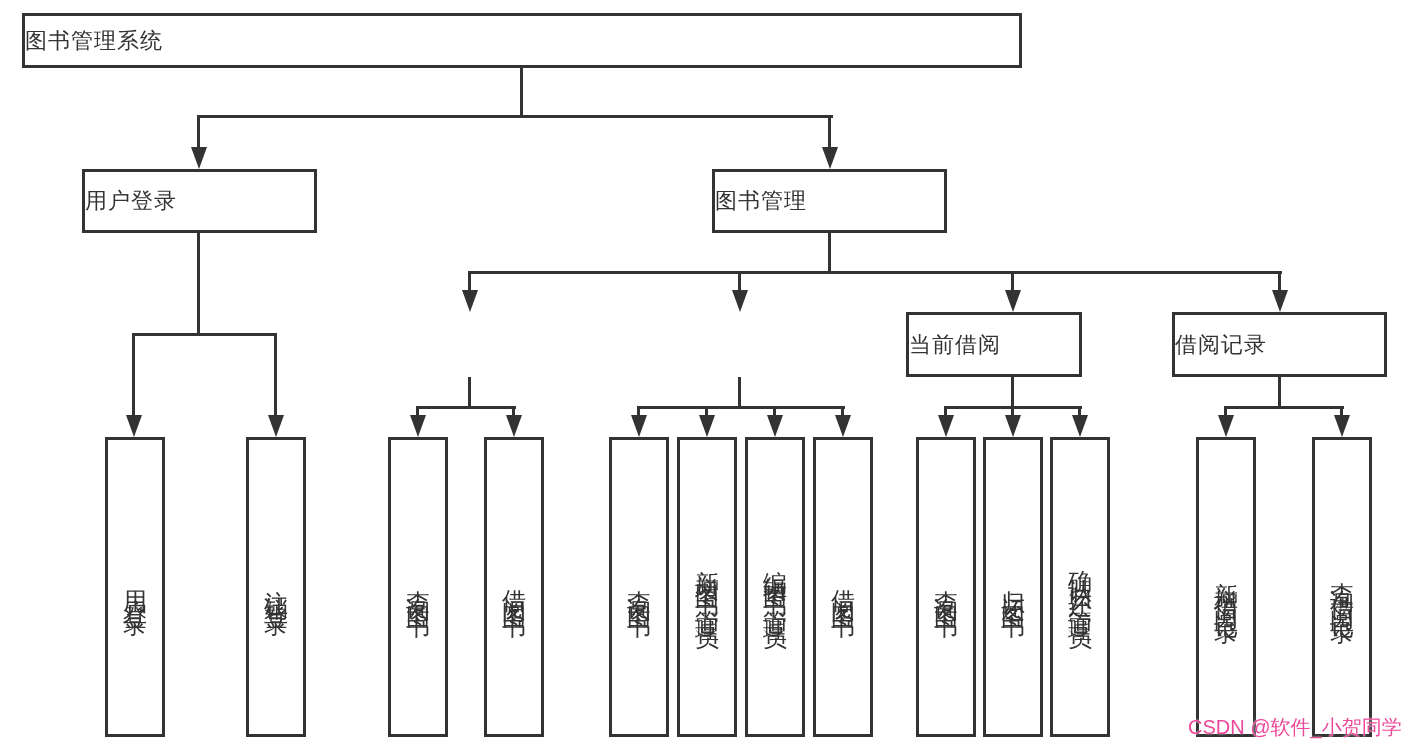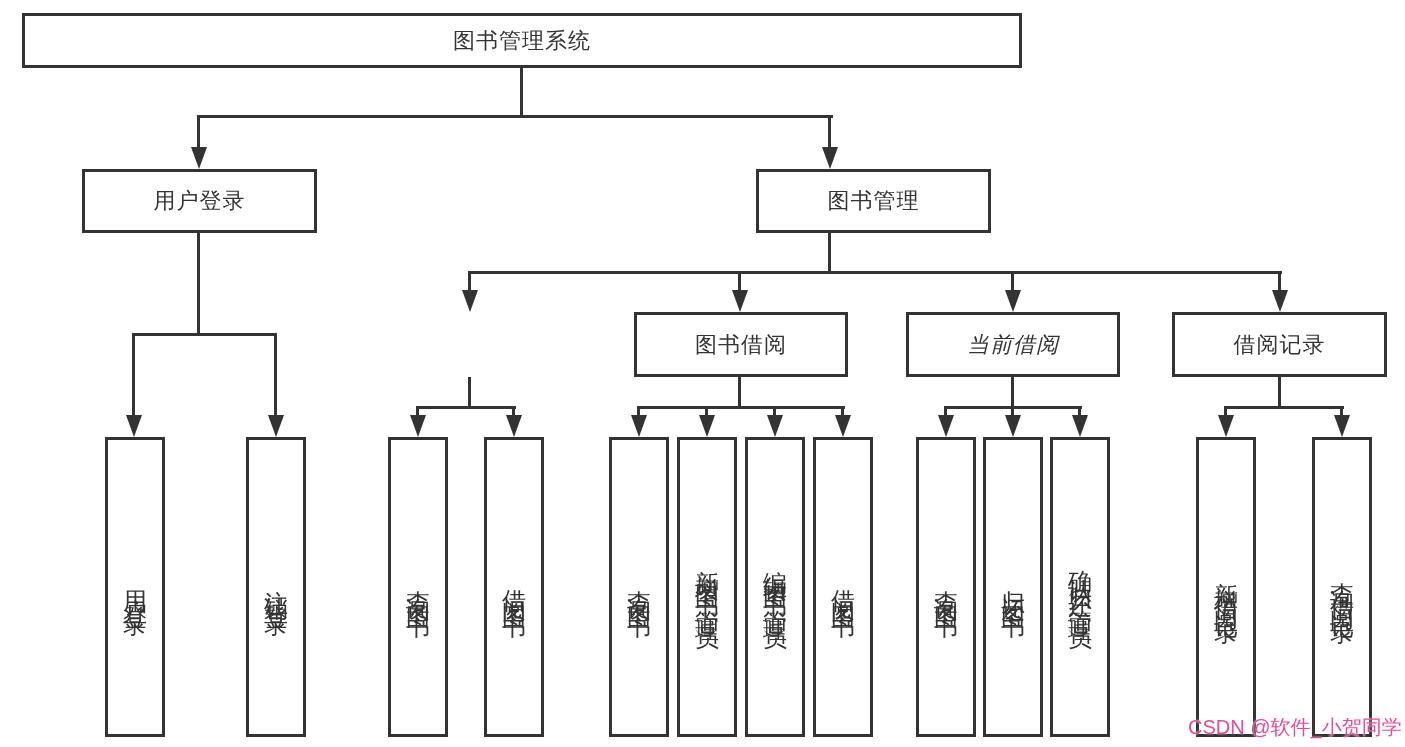--- a/index.html
+++ b/index.html
@@ -2,21 +2,21 @@
 <html><head>
 <meta charset="utf-8">
 <style>
   html,body{margin:0;padding:0;background:#ffffff;}
   #canvas{
     position:relative;width:1405px;height:747px;background:#ffffff;overflow:hidden;
     font-family:"Liberation Sans","DejaVu Sans",sans-serif;color:#333333;
   }
   .box{
     position:absolute;box-sizing:border-box;border:3px solid #333333;background:#ffffff;
-    display:flex;align-items:center;justify-content:center;
+    display:flex;align-items:center;justify-content:flex-start;
     font-size:22px;color:#333333;letter-spacing:1px;
   }
   .leaf{
     position:absolute;box-sizing:border-box;border:3px solid #333333;background:#ffffff;
     top:437px;width:60px;height:300px;
     display:flex;align-items:center;justify-content:center;
   }
   .leaf span{
     writing-mode:vertical-rl;text-orientation:mixed;
     font-size:24px;letter-spacing:8px;color:#333333;line-height:1;
@@ -45,21 +45,21 @@
   <div class="vl" style="left:520px;top:68px;height:49px;"></div>
   <div class="hl" style="left:197px;top:115px;width:636px;"></div>
   <div class="vl" style="left:197px;top:115px;height:36px;"></div>
   <div class="vl" style="left:828px;top:115px;height:36px;"></div>
   <div class="arr" style="left:191px;top:147px;"></div>
   <div class="arr" style="left:822px;top:147px;"></div>
 
   <div class="box" style="left:82px;top:169px;width:235px;height:64px;">
     <span>用户登录</span>
   </div>
-  <div class="box" style="left:712px;top:169px;width:235px;height:64px;margin-left:44px;">
+  <div class="box" style="left:712px;top:169px;width:235px;height:64px;">
     <span>图书管理</span>
   </div>
 
   <div class="vl" style="left:197px;top:233px;height:102px;"></div>
   <div class="hl" style="left:132px;top:333px;width:145px;"></div>
   <div class="vl" style="left:132px;top:333px;height:86px;"></div>
   <div class="vl" style="left:274px;top:333px;height:86px;"></div>
   <div class="arr" style="left:126px;top:415px;"></div>
   <div class="arr" style="left:268px;top:415px;"></div>
 
@@ -67,24 +67,21 @@
   <div class="hl" style="left:468px;top:271px;width:814px;"></div>
   <div class="vl" style="left:468px;top:271px;height:22px;"></div>
   <div class="vl" style="left:738px;top:271px;height:22px;"></div>
   <div class="vl" style="left:1011px;top:271px;height:22px;"></div>
   <div class="vl" style="left:1278px;top:271px;height:22px;"></div>
   <div class="arr" style="left:462px;top:290px;"></div>
   <div class="arr" style="left:732px;top:290px;"></div>
   <div class="arr" style="left:1005px;top:290px;"></div>
   <div class="arr" style="left:1272px;top:290px;"></div>
 
-  <div class="box" style="left:634px;top:312px;width:214px;height:65px;">
-    <span>图书借阅</span>
-  </div>
-  <div class="box" style="left:906px;top:312px;width:214px;height:65px;font-style:italic;">
+  <div class="box" style="left:906px;top:312px;width:176px;height:65px;">
     <span>当前借阅</span>
   </div>
   <div class="box" style="left:1172px;top:312px;width:215px;height:65px;">
     <span>借阅记录</span>
   </div>
 
   <div class="vl" style="left:468px;top:377px;height:31px;"></div>
   <div class="hl" style="left:416px;top:406px;width:100px;"></div>
   <div class="vl" style="left:416px;top:406px;height:12px;"></div>
   <div class="vl" style="left:512px;top:406px;height:12px;"></div>

